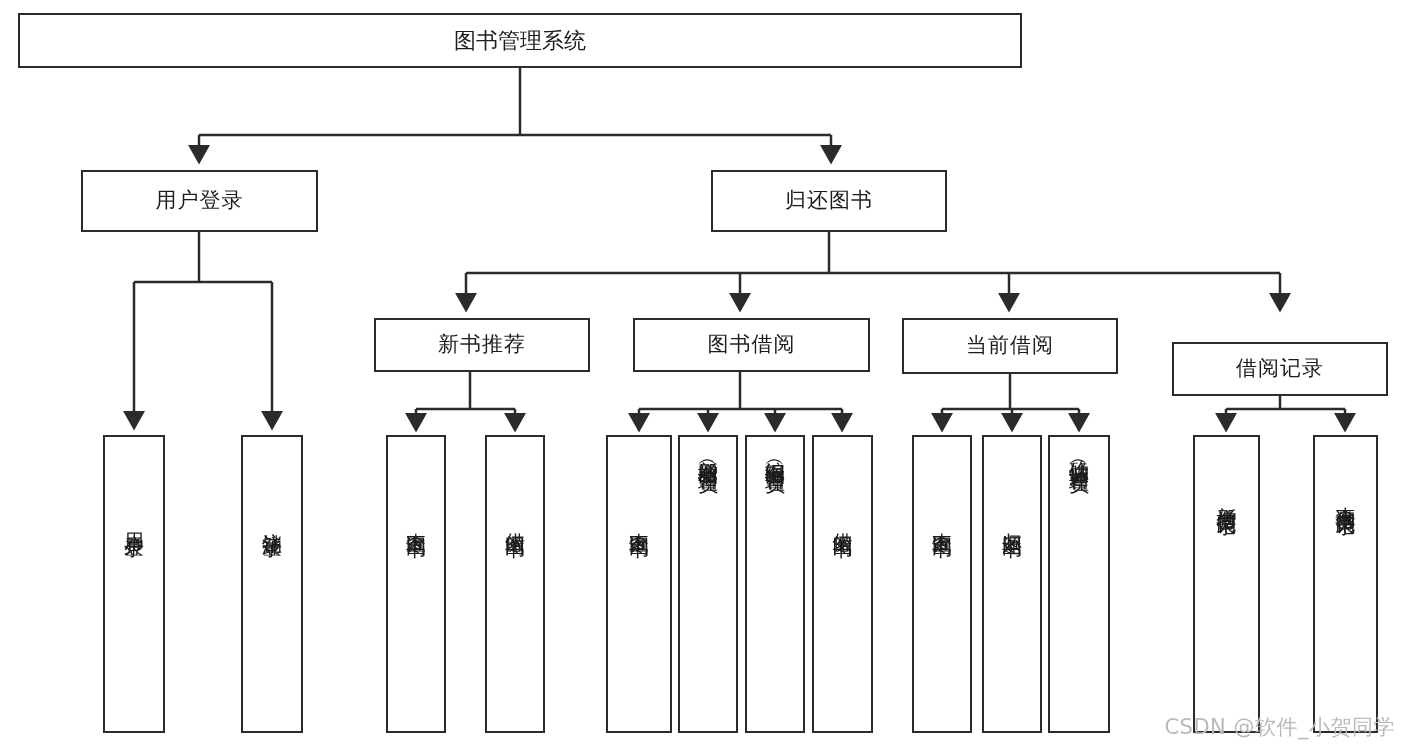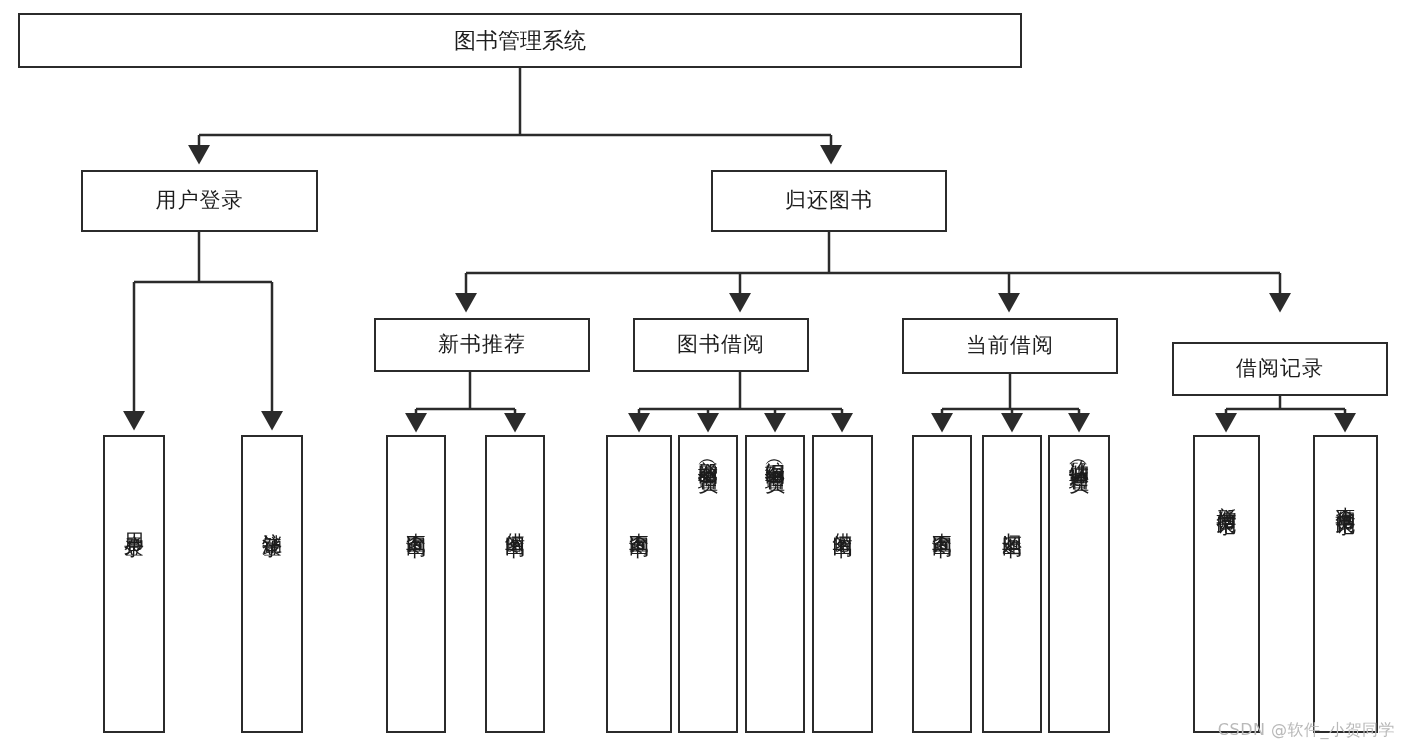--- a/index.html
+++ b/index.html
@@ -59,21 +59,21 @@
   .vtext.mid {
     margin-top: 72px;
   }
   .vtext.mid2 {
     margin-top: 46px;
   }
   .watermark {
     position: absolute;
     right: 10px;
     bottom: 6px;
-    font-size: 16px;
+    font-size: 21px;
     color: #b9b9b9;
     letter-spacing: 0.5px;
     white-space: nowrap;
   }
 </style>
 </head>
 <body>
 
 <div id="canvas">
 
@@ -137,21 +137,21 @@
       </div>
       <div class="node h " style="left: 711px; top: 170px; width: 236px; height: 62px;">
         <span>归还图书</span>
       </div>
     </div>
 
   <div id="level3-container">
       <div class="node h " style="left: 362px; top: 318px; width: 216px; height: 54px; margin-left: 12px;">
         <span>新书推荐</span>
       </div>
-      <div class="node h " style="left: 633px; top: 318px; width: 176px; height: 54px;">
+      <div class="node h " style="left: 633px; top: 318px; width: 237px; height: 54px;">
         <span>图书借阅</span>
       </div>
       <div class="node h " style="left: 902px; top: 318px; width: 216px; height: 56px;">
         <span>当前借阅</span>
       </div>
       <div class="node h " style="left: 1172px; top: 318px; width: 216px; height: 54px; margin-top: 24px;">
         <span>借阅记录</span>
       </div>
     </div>
 

